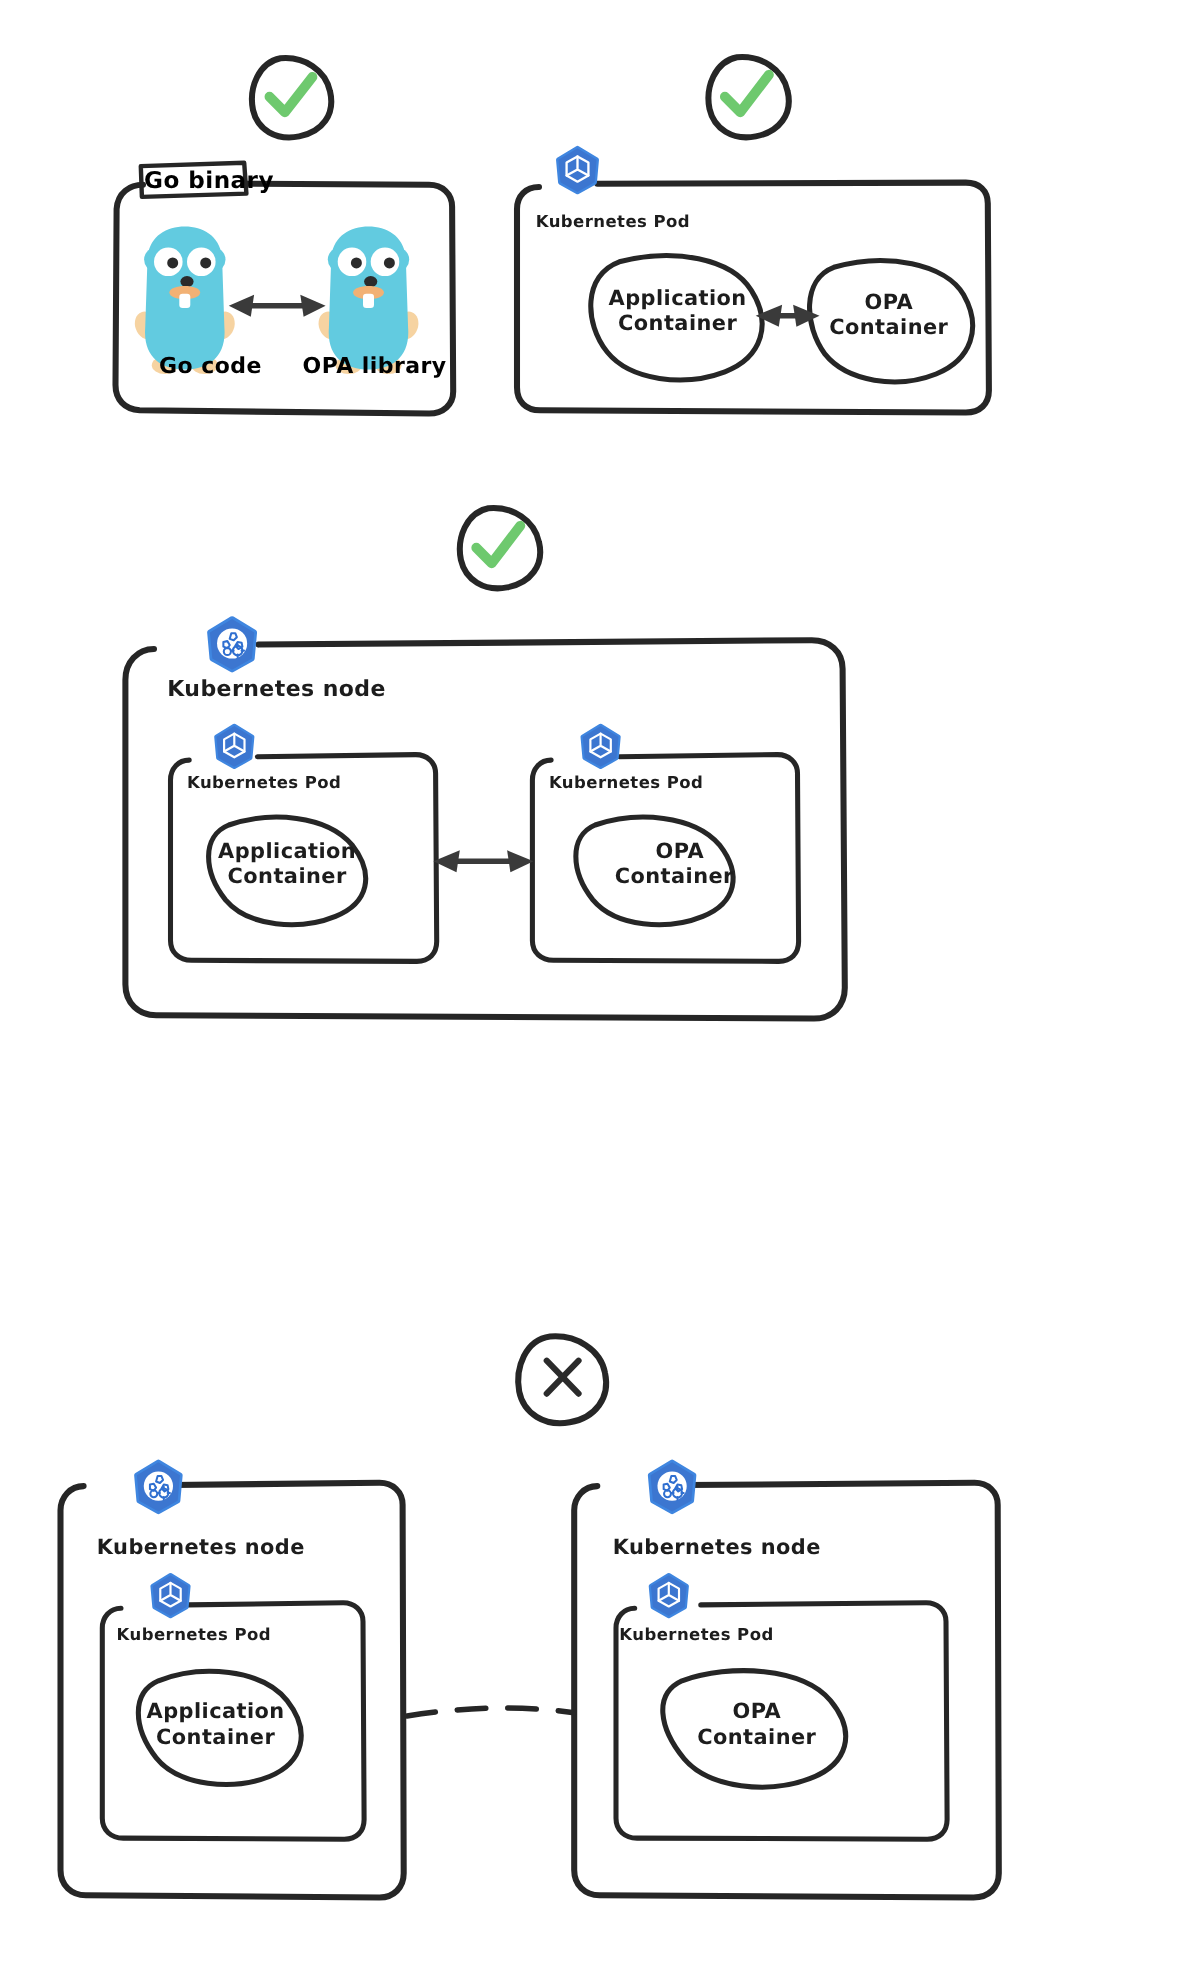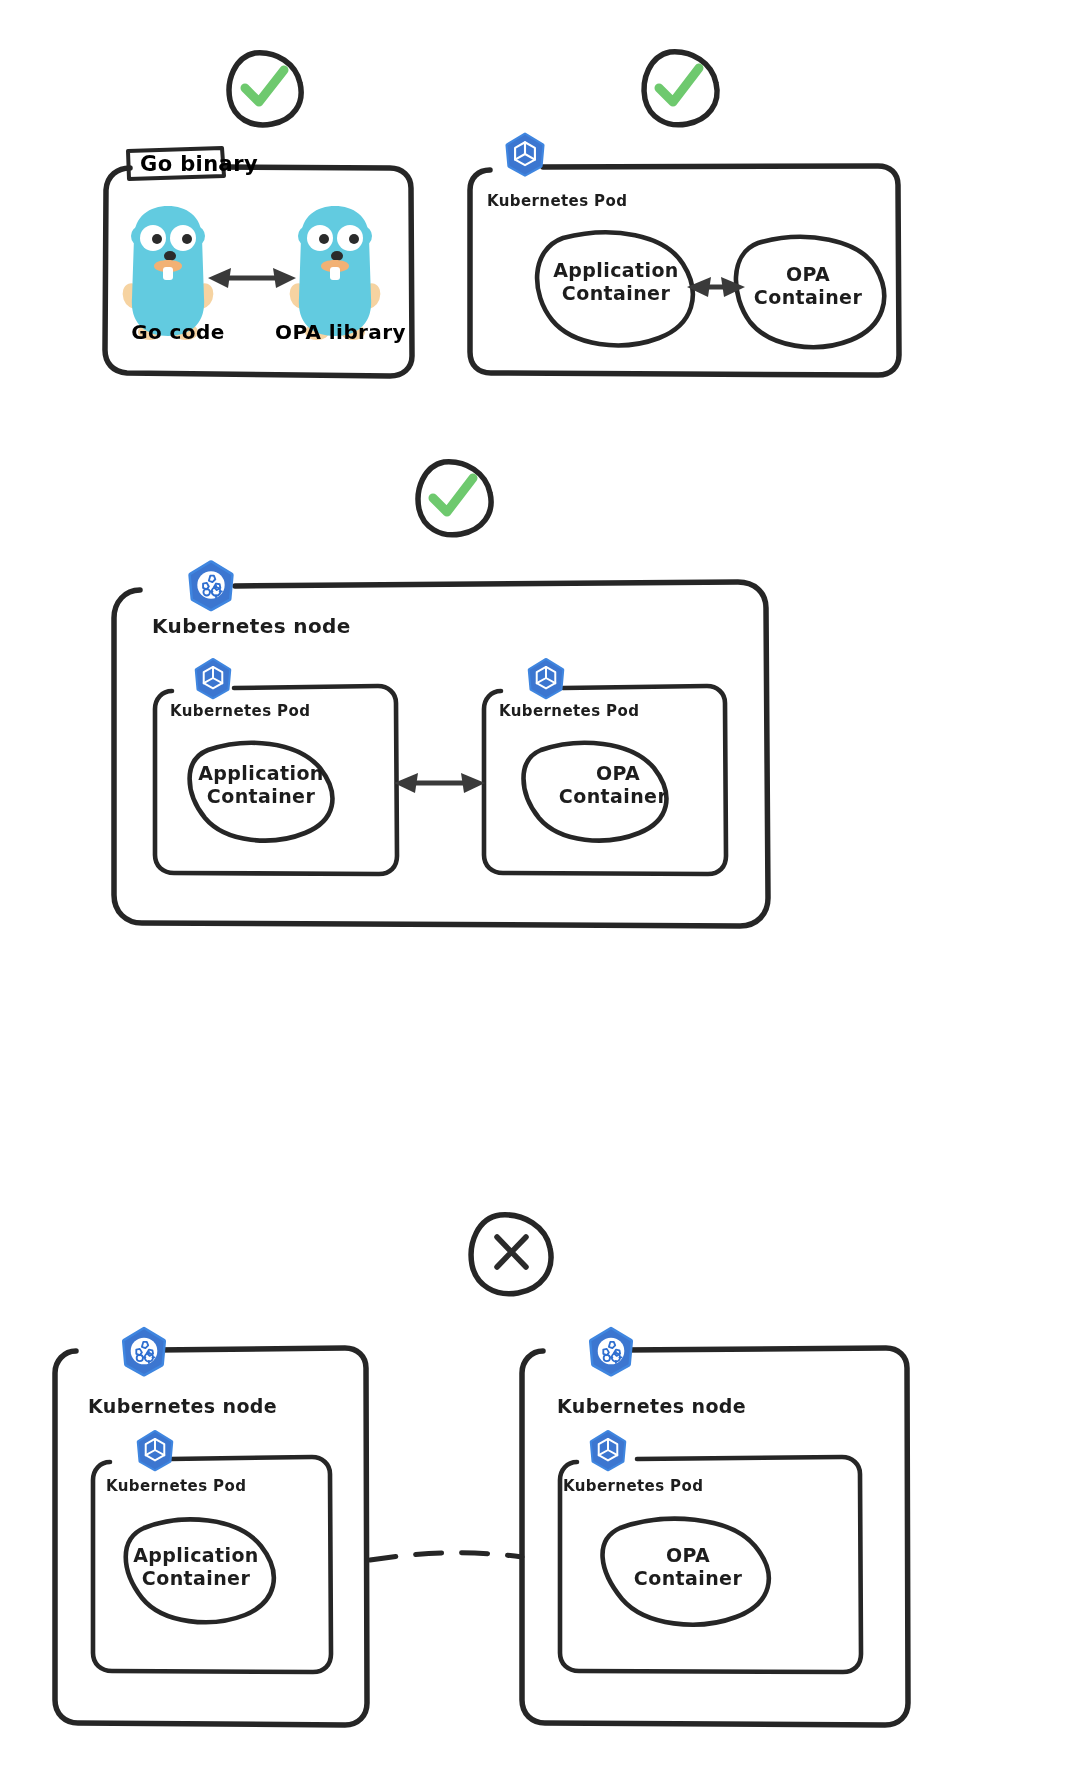--- a/index.html
+++ b/index.html
@@ -298,25 +298,25 @@
          C699,1631 645,1626 622,1599 C599,1571 594,1540 620,1528 Z"></path>
     <text class="hand lbl-md" x="688" y="1562" text-anchor="middle">OPA</text>
     <text class="hand lbl-md" x="688" y="1585" text-anchor="middle">Container</text>
 
     <path class="dash" d="M370,1560 C420,1552 470,1550 522,1557"></path>
   </g>
 
 </svg>
 
 <div style="position:absolute;left:140px;top:150px;width:100px;height:28px;
-            display:flex;align-items:center;">
+            display:flex;align-items:center;justify-content:center;">
   <span class="hand lbl-tag" style="white-space:nowrap;">Go binary</span>
 </div>
 
-<div style="position:absolute;left:118px;top:320px;width:120px;text-align:center;">
+<div style="position:absolute;left:118px;top:320px;width:120px;text-align:right;">
   <span class="hand lbl-lg">Go code</span>
 </div>
 
 <div style="position:absolute;left:275px;top:320px;width:140px;text-align:left;">
   <span class="hand lbl-lg">OPA library</span>
 </div>
 
 </div>
 
 </body></html>

